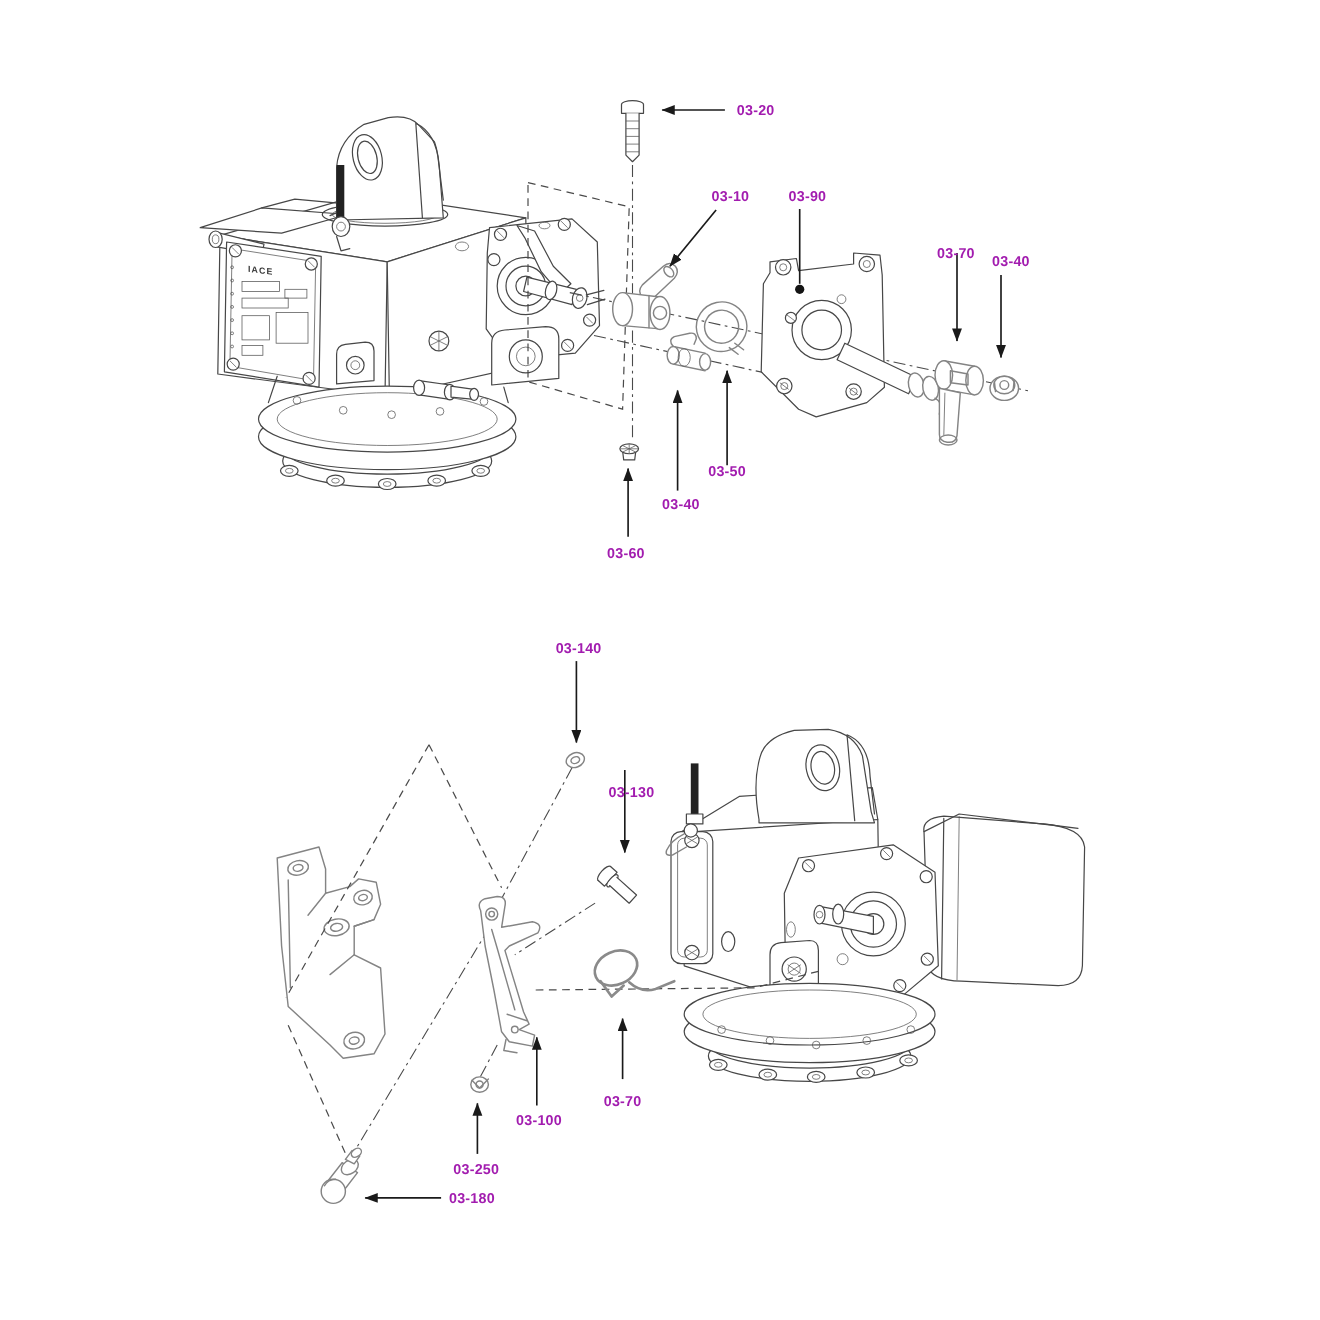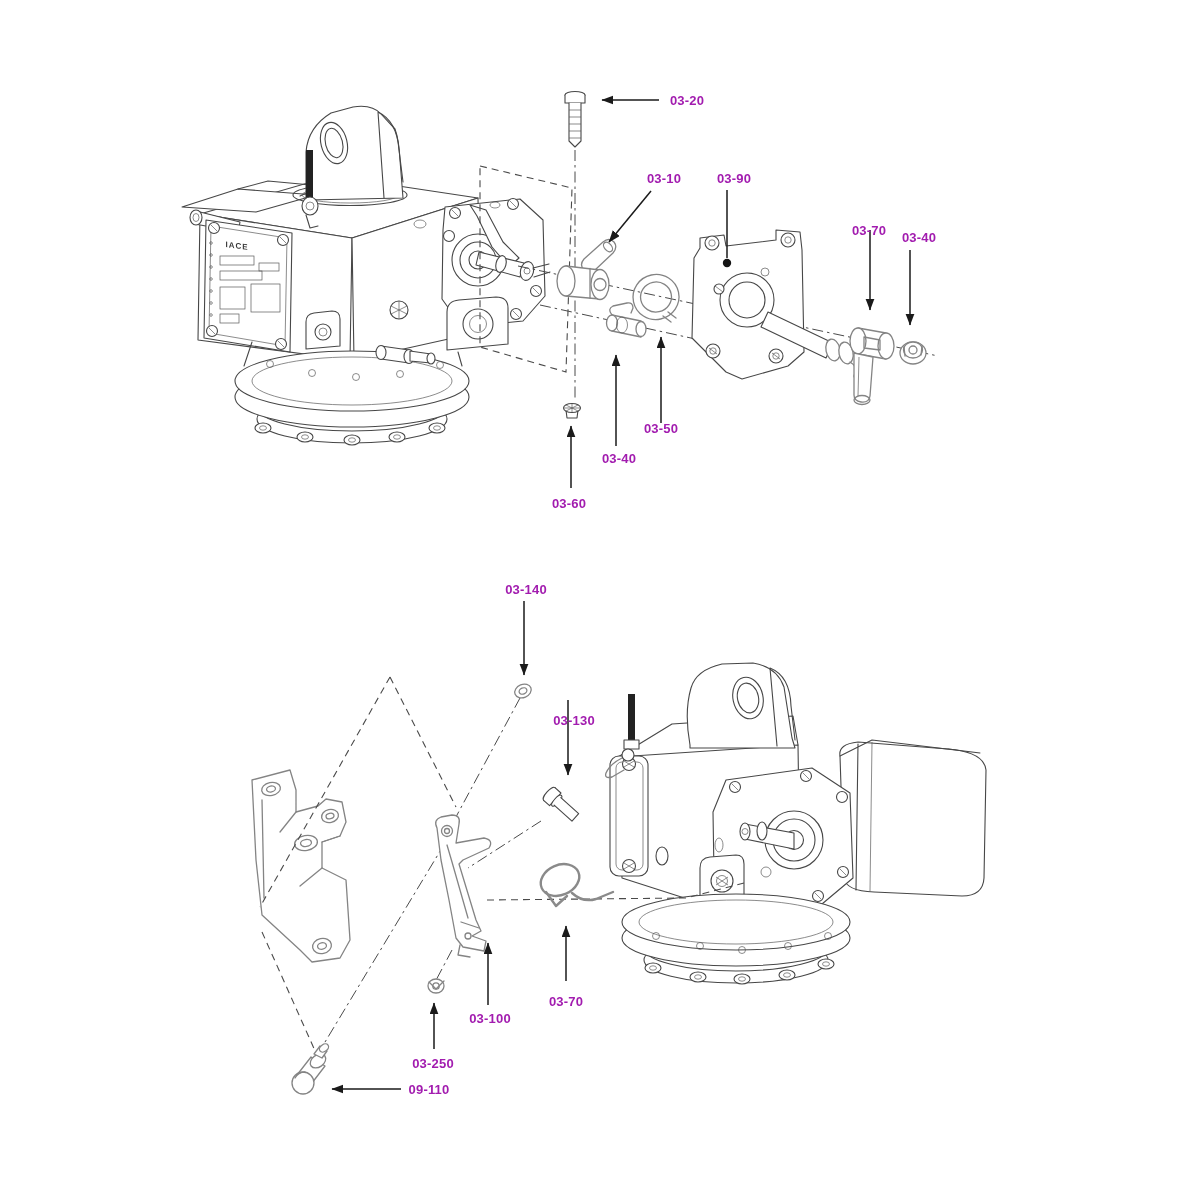--- a/index.html
+++ b/index.html
@@ -429,17 +429,17 @@
 <div class="part-label" style="left:869px;top:230px">03-70</div>
 <div class="part-label" style="left:919px;top:237px">03-40</div>
 <div class="part-label" style="left:661px;top:428px">03-50</div>
 <div class="part-label" style="left:619px;top:458px">03-40</div>
 <div class="part-label" style="left:569px;top:503px">03-60</div>
 <div class="part-label" style="left:526px;top:589px">03-140</div>
 <div class="part-label" style="left:574px;top:720px">03-130</div>
 <div class="part-label" style="left:566px;top:1001px">03-70</div>
 <div class="part-label" style="left:490px;top:1018px">03-100</div>
 <div class="part-label" style="left:433px;top:1063px">03-250</div>
-<div class="part-label" style="left:429px;top:1089px">09-110</div>
+<div class="part-label" style="left:429px;top:1089px">03-180</div>
 
 <div class="plate-brand" style="left:237px;top:246px">IACE</div>
 
 </div>
 
 </body></html>

